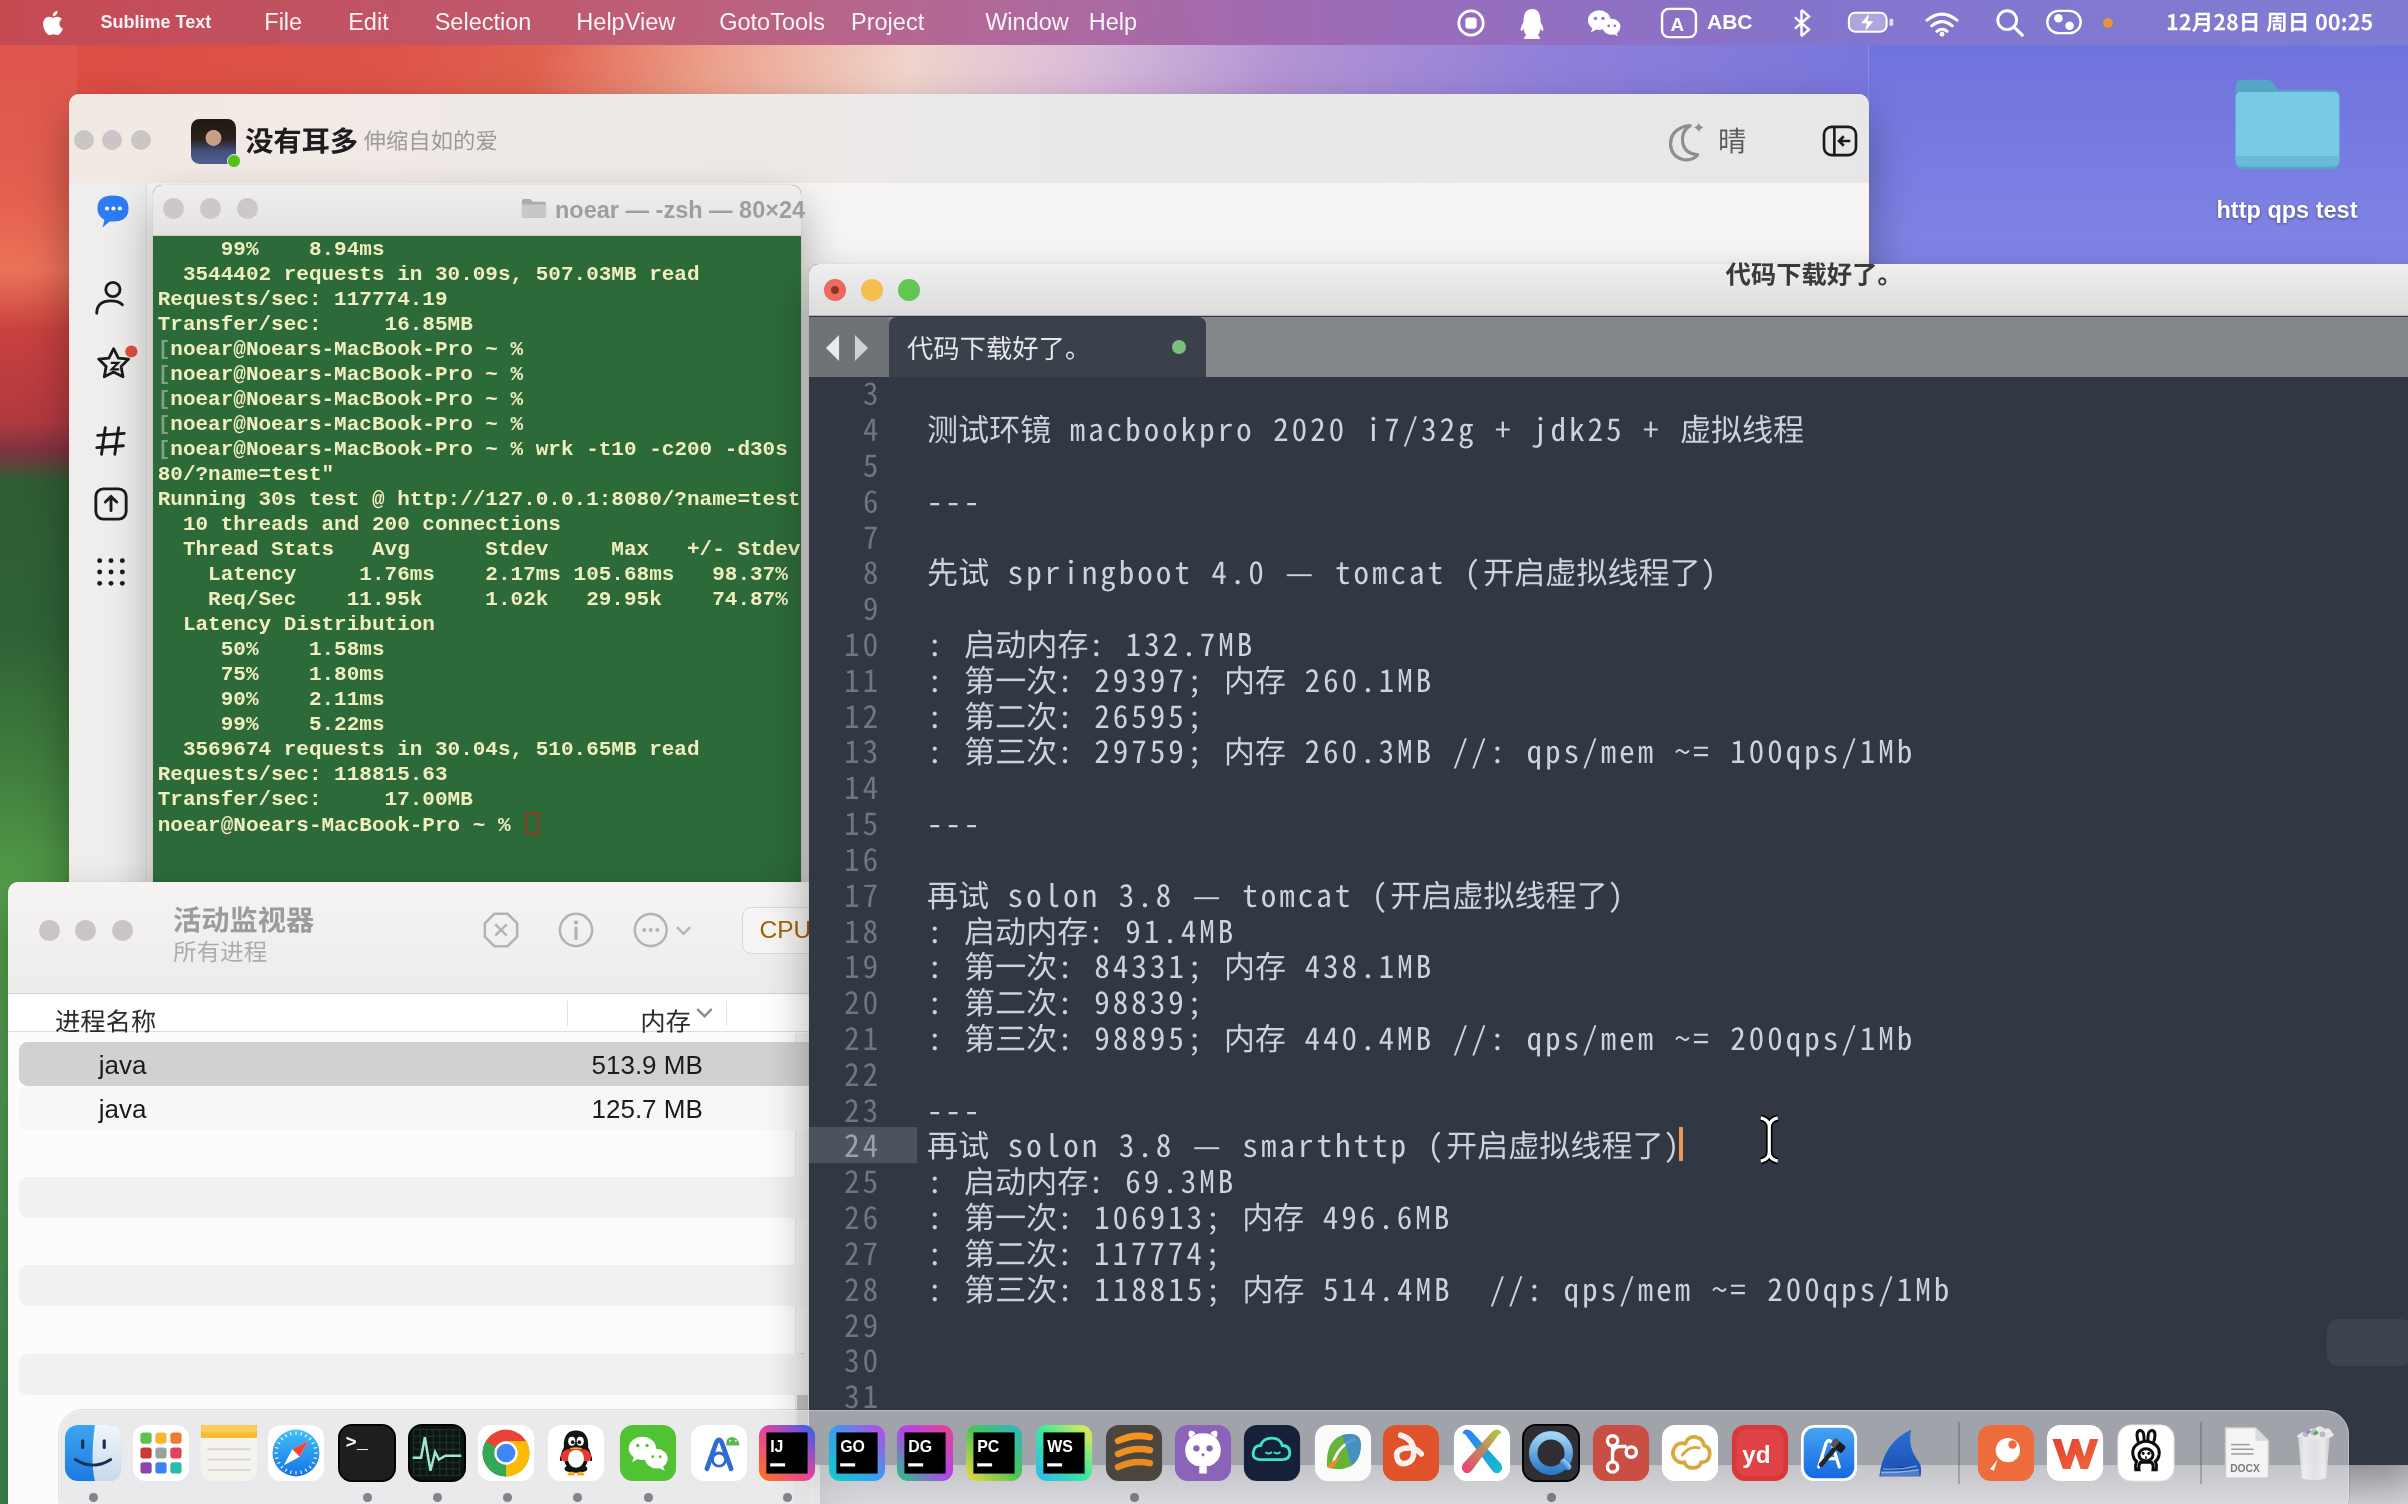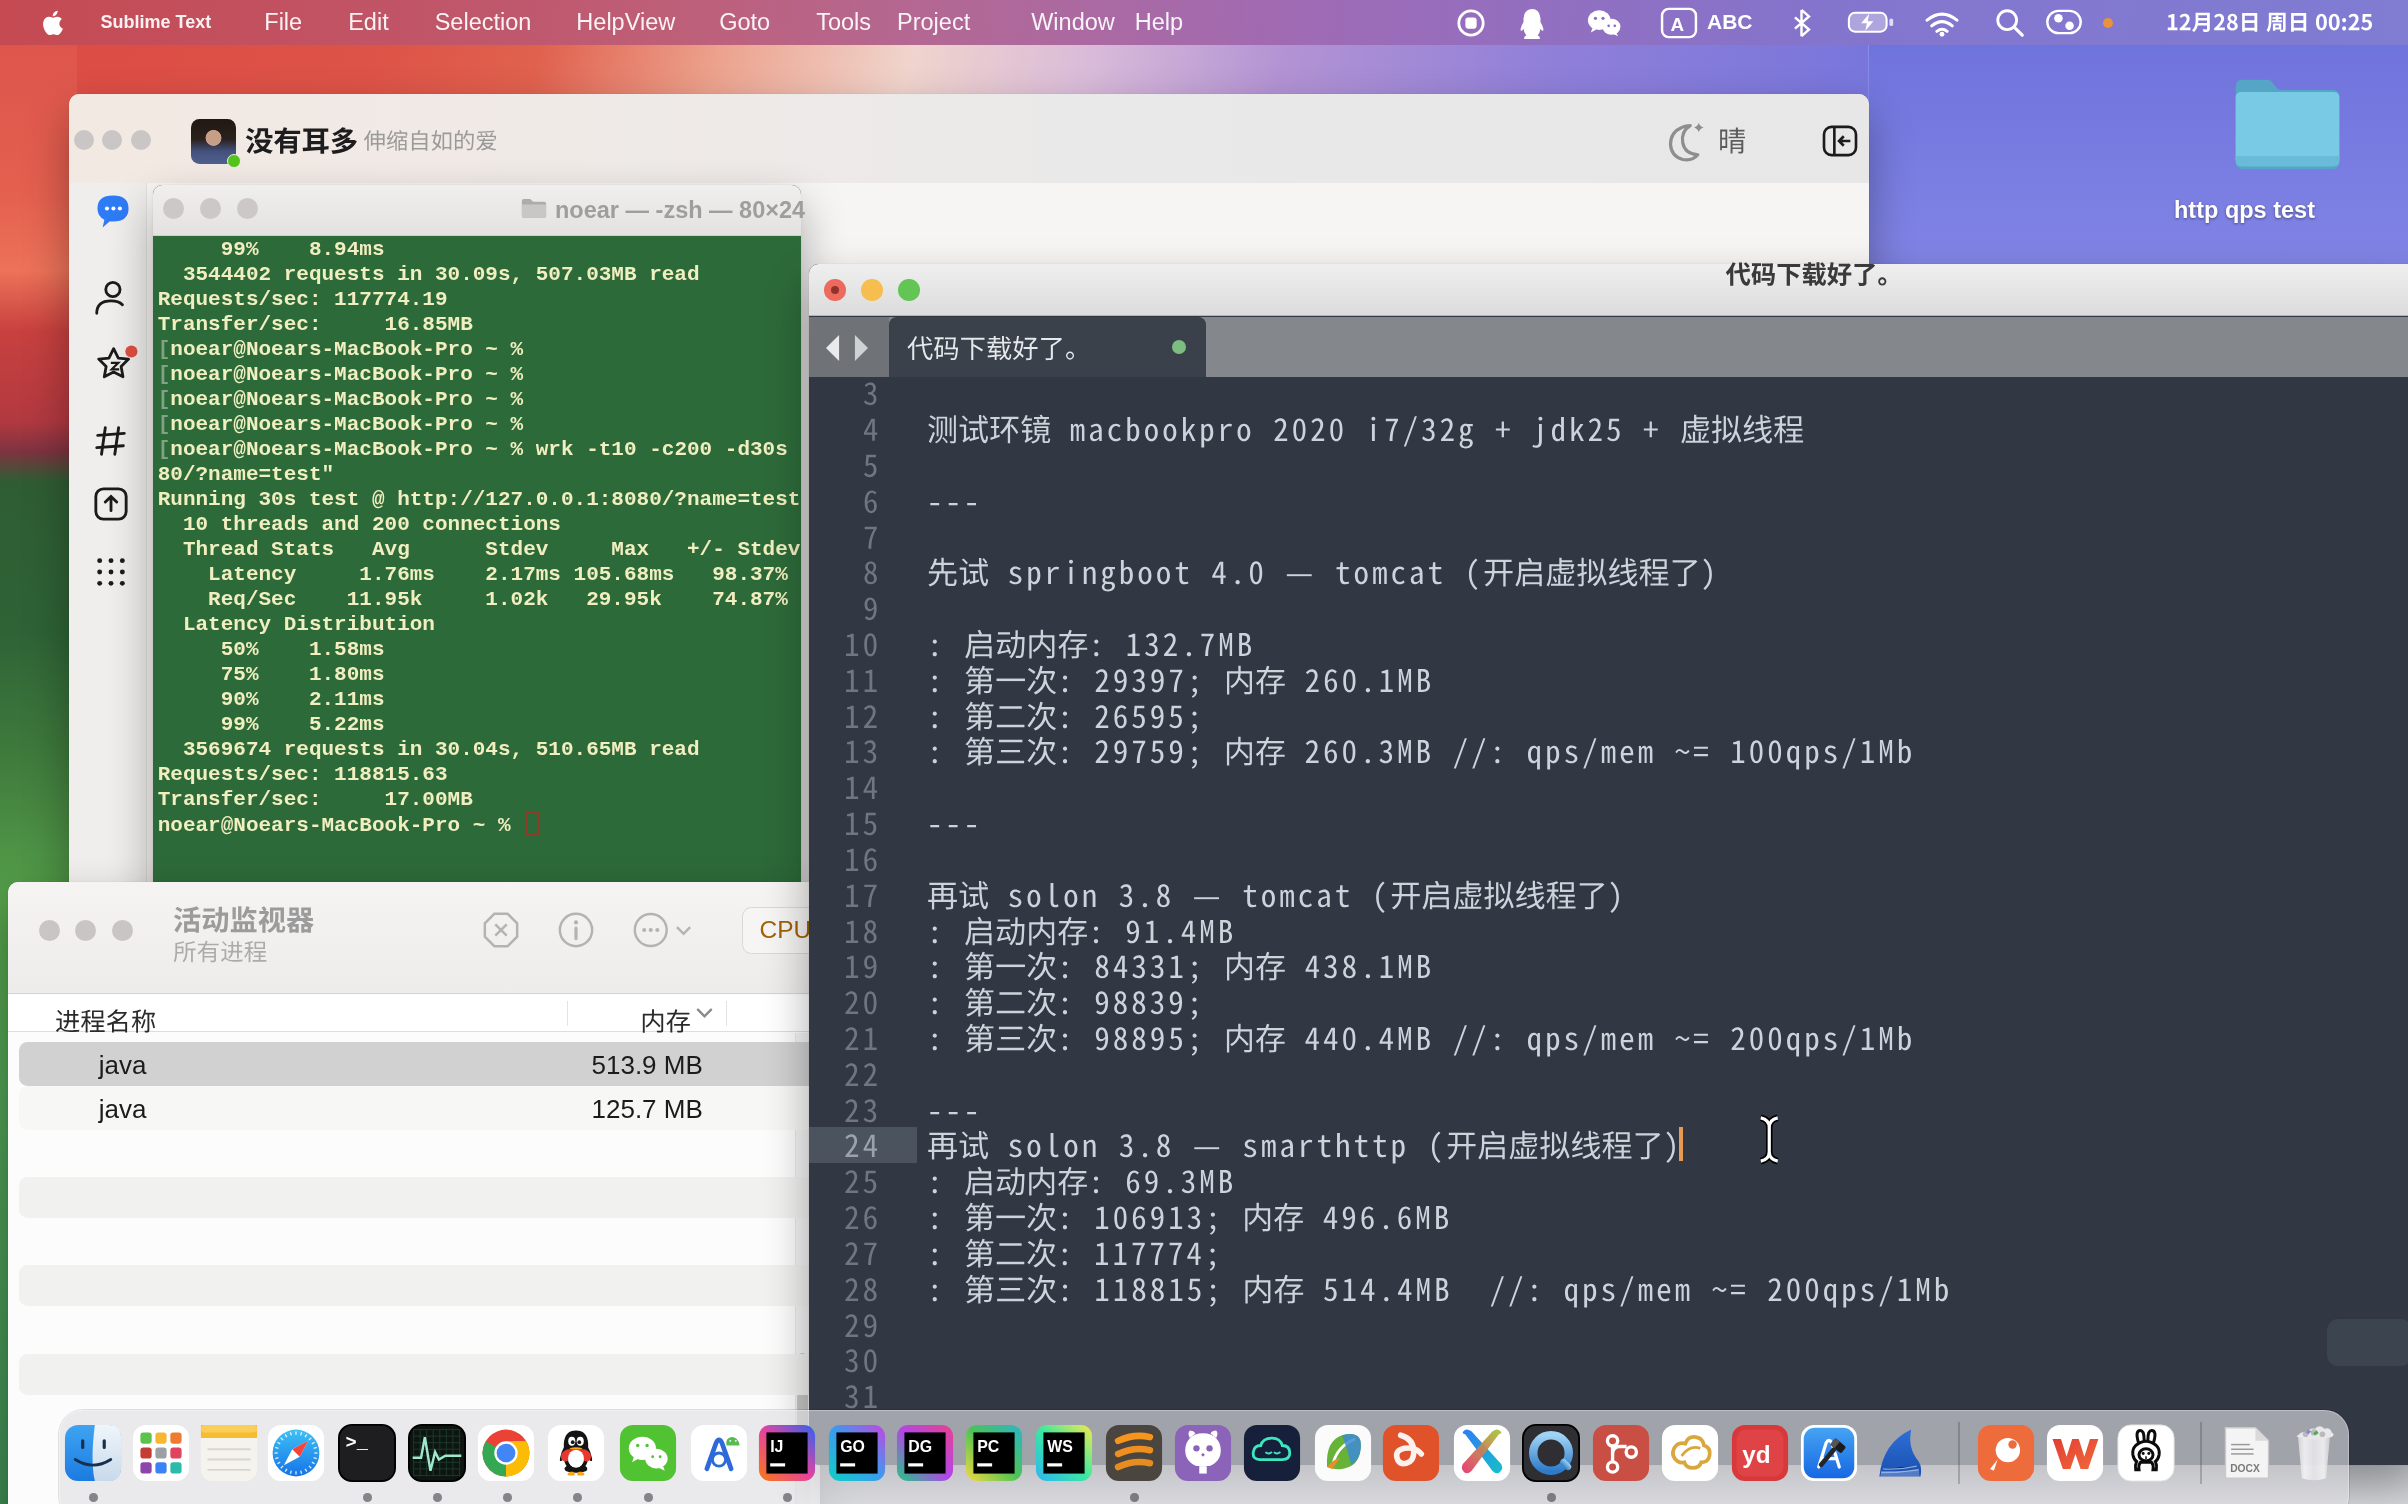--- a/index.html
+++ b/index.html
@@ -44,21 +44,21 @@
 #actmon .row{position:absolute;left:11.3px;width:800px;height:44px;border-radius:8.5px;font-size:26px;color:#1b1b1b}
 #actmon .row .nm{position:absolute;left:80px;top:7.5px}
 #actmon .row .vl{position:absolute;left:496px;top:7.5px;width:188px;text-align:right}
 
 #dock{position:absolute;left:59px;top:1410px;width:2290px;height:111px;border-radius:24.5px;background:rgba(223,224,229,.64);border:0.9px solid rgba(255,255,255,.30);box-shadow:0 0 0 0.9px rgba(0,0,0,.12)}
 .dicon{position:absolute;top:1424px;width:58px;height:58px}
 .ddot{position:absolute;top:1493px;width:8.5px;height:8.5px;border-radius:50%;background:rgba(50,50,55,.55)}
 .dsep{position:absolute;top:1422px;width:1.9px;height:62px;background:rgba(60,60,70,.28)}
 
 #folder{position:absolute;left:2230px;top:73px}
-#folder .lbl{position:absolute;left:-56px;top:124px;width:226px;text-align:left;font-weight:bold;font-size:23.5px;color:#fff;text-shadow:0 0.9px 2.8px rgba(0,0,0,.45)}
+#folder .lbl{position:absolute;left:-56px;top:124px;width:226px;text-align:center;font-weight:bold;font-size:23.5px;color:#fff;text-shadow:0 0.9px 2.8px rgba(0,0,0,.45)}
 </style></head>
 <body>
 <div id="stage">
 <svg width="0" height="0" style="position:absolute">
       <defs>
         <path id="m33" d="M237 -12C348 -12 437 63 437 187C437 288 377 352 309 372V376C373 404 418 460 418 549C418 661 344 726 235 726C164 726 103 689 55 637L106 580C141 623 183 651 228 651C290 651 330 610 330 540C330 467 284 405 164 405V335C297 335 348 280 348 192C348 111 294 65 227 65C164 65 115 101 80 147L32 88C72 36 139 -12 237 -12Z"></path>
         <path id="m34" d="M298 0H384V198H463V271H384V714H271L30 259V198H298ZM298 271H116L247 514C264 549 282 592 298 631H302C299 583 298 540 298 501Z"></path>
         <path id="m35" d="M231 -12C340 -12 440 74 440 229C440 383 353 452 258 452C220 452 195 442 168 425L186 635H420V714H107L84 373L132 344C166 368 190 383 229 383C298 383 348 323 348 226C348 127 291 65 222 65C155 65 114 99 80 137L34 78C77 32 136 -12 231 -12Z"></path>
         <path id="m36" d="M266 -12C365 -12 449 78 449 215C449 361 380 436 283 436C230 436 181 404 143 356C148 576 217 649 290 649C328 649 365 629 389 594L440 652C406 694 355 726 289 726C163 726 55 618 55 329C55 105 149 -12 266 -12ZM144 283C184 345 229 366 264 366C327 366 362 314 362 215C362 122 322 61 264 61C196 61 152 137 144 283Z"></path>
         <path id="m37" d="M175 0H271C275 275 316 446 448 658V714H55V637H350C236 437 187 278 175 0Z"></path>
@@ -725,21 +725,21 @@
   <svg style="margin-left:41px" width="22.6" height="26" viewBox="0 0 24 28">
         <path fill="#fff" d="M19.6 14.8c0-3.3 2.7-4.9 2.8-5-1.5-2.2-3.9-2.5-4.7-2.6-2-.2-3.9 1.2-4.9 1.2-1 0-2.6-1.2-4.3-1.1C6.3 7.4 4.3 8.6 3.2 10.5c-2.3 4-.6 9.9 1.7 13.2 1.1 1.6 2.4 3.4 4.1 3.3 1.6-.1 2.3-1 4.3-1s2.6 1 4.3 1c1.8 0 2.9-1.6 4-3.2 1.3-1.9 1.8-3.7 1.8-3.8-.1 0-3.7-1.4-3.8-5.2zM16.4 4.9c.9-1.1 1.5-2.6 1.3-4.1-1.3.1-2.9.9-3.8 2-.8 1-1.6 2.5-1.4 4 1.5.1 3-.8 3.9-1.9z"></path>
       </svg>
   <span class="mi" style="font-weight:bold;margin-left:37px;font-size:18px">Sublime Text</span>
   <span class="mi" style="margin-left:53px">File</span>
   <span class="mi" style="margin-left:46px">Edit</span>
   <span class="mi" style="margin-left:46px">Selection</span>
   <span class="mi" style="margin-left:45px">Help</span>
   <span class="mi" style="">View</span>
   <span class="mi" style="margin-left:44px">Goto</span>
-  <span class="mi" style="margin-left:46px">Tools</span>
+  <span class="mi" style="">Tools</span>
   <span class="mi" style="margin-left:26px">Project</span>
   <span class="mi" style="margin-left:61px">Window</span>
   <span class="mi" style="margin-left:20px">Help</span>
   <svg class="abs" style="left:1456px;top:7.5px" width="30" height="30" viewBox="0 0 32 32">
         <circle cx="16" cy="16" r="13" fill="none" stroke="#fff" stroke-width="3"></circle>
         <rect x="10" y="10" width="12" height="12" rx="3" fill="#fff"></rect>
       </svg>
       <svg class="abs" style="left:1516px;top:6.6px" width="32" height="32" viewBox="0 0 34 34">
         <path d="M17 2 q8 0 9 10 q0 2 0 4 q2 3 3 7 q.7 3-1.5 2 q-.7-.7-1.5-2 q-.7 5-3 7 q3 1.5 2.3 3.5 q-.8 2-8.3 2 q-7.5 0-8.3-2 q-.7-2 2.3-3.5 q-2.3-2-3-7 q-.8 1.3-1.5 2 q-2.2 1-1.5-2 q1-4 3-7 q0-2 0-4 q1-10 9-10z" fill="#fff"></path>
       </svg>

